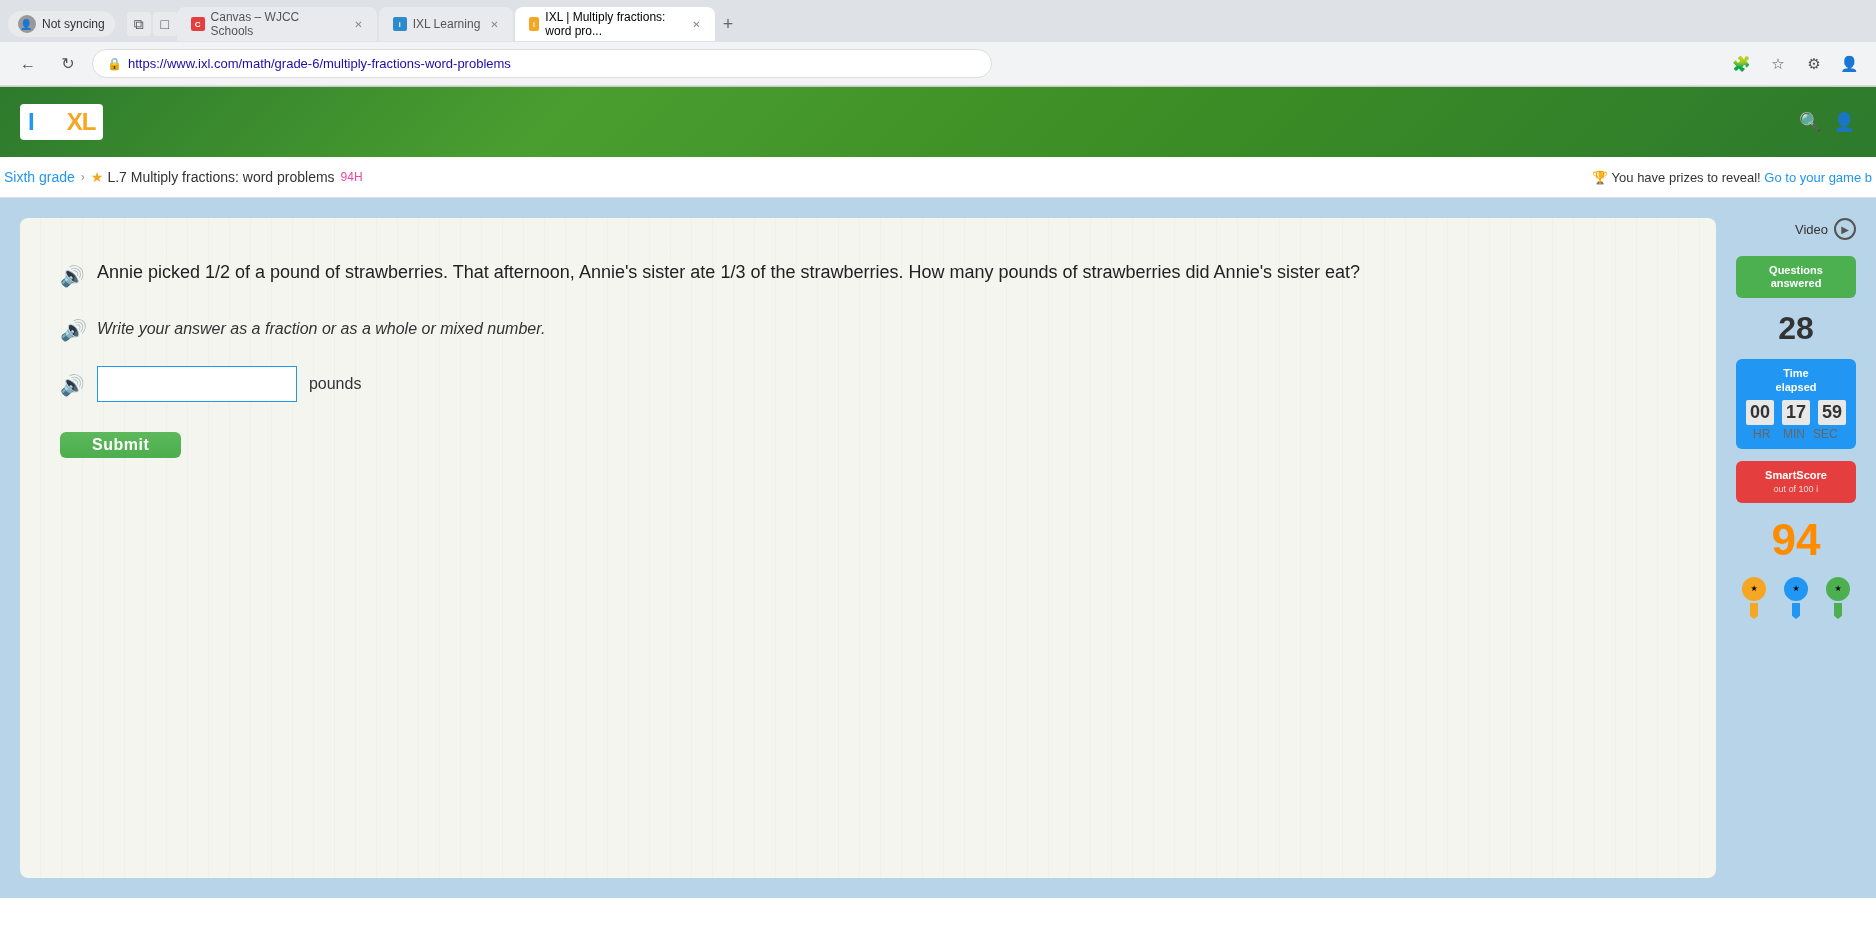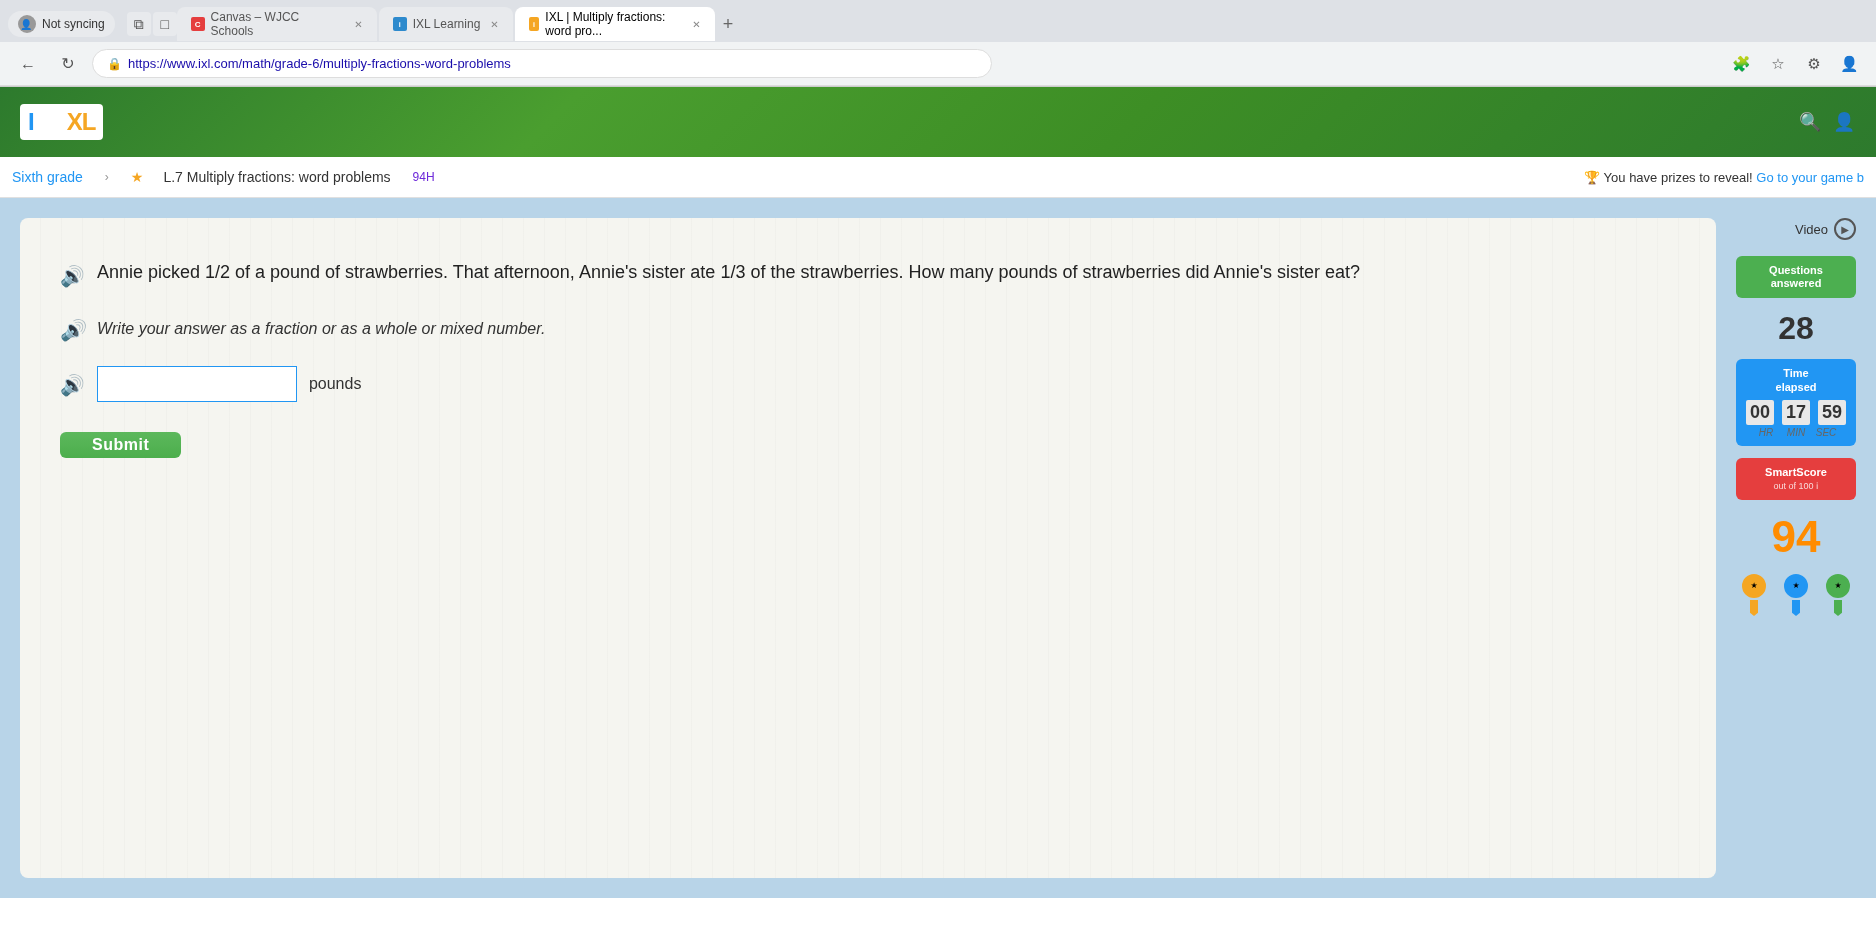--- a/index.html
+++ b/index.html
@@ -32,26 +32,26 @@
     
     .ixl-header { background: linear-gradient(135deg, #2d7a2d 0%, #4a9e2f 30%, #3d8e25 60%, #2d7a2d 100%); padding: 12px 20px; display: flex; align-items: center; gap: 40px; min-height: 70px; }
     .ixl-logo { background: #fff; padding: 4px 8px; border-radius: 4px; font-size: 24px; font-weight: bold; color: #f5a623; letter-spacing: -1px; }
     .ixl-logo span { color: #2196F3; }
     .ixl-nav { display: flex; gap: 40px; flex: 1; justify-content: center; }
     .ixl-nav-item { color: rgba(255,255,255,0.85); font-size: 16px; cursor: pointer; padding: 4px 0; }
     .ixl-header-icons { display: flex; gap: 12px; align-items: center; margin-left: auto; }
     .ixl-header-icon { color: rgba(255,255,255,0.9); font-size: 18px; cursor: pointer; }
 
     
-    .breadcrumb-bar { display: flex; align-items: center; padding: 12px 12px; background: #fff; border-bottom: 1px solid #e0e0e0; font-size: 14px; gap: 16px; }
+    .breadcrumb-bar { display: flex; align-items: center; padding: 12px 4px; background: #fff; border-bottom: 1px solid #e0e0e0; font-size: 14px; }
     .breadcrumb-link { color: #2196F3; cursor: pointer; }
     .breadcrumb-sep { margin: 0 6px; color: #999; font-size: 12px; }
     .breadcrumb-star { color: #f5a623; margin-right: 4px; }
     .breadcrumb-current { font-weight: 500; color: #333; }
-    .breadcrumb-code { color: #6d28d9; font-size: 12px; margin-left: 6px; text-align: center; }
+    .breadcrumb-code { color: #ec4899; font-size: 12px; margin-left: 6px; text-align: center; }
     .prize-notice { margin-left: auto; font-size: 13px; color: #333; }
     .prize-link { color: #2196F3; cursor: pointer; }
 
     
     .main-area { background: #b8d4e8; padding: 20px; display: flex; gap: 20px; min-height: 700px; }
     .question-panel { background: #f5f5f0; border-radius: 8px; flex: 1; padding: 40px; min-height: 500px; position: relative; }
     .question-texture { background-image: repeating-linear-gradient(90deg, transparent, transparent 20px, rgba(0,0,0,0.02) 20px, rgba(0,0,0,0.02) 21px); }
 
     .question-text { font-size: 18px; color: #222; line-height: 1.6; margin-bottom: 24px; display: flex; align-items: flex-start; gap: 12px; }
     .sound-icon { color: #2196F3; font-size: 20px; cursor: pointer; margin-top: 2px; flex-shrink: 0; }
@@ -67,21 +67,21 @@
     .video-play-icon { width: 22px; height: 22px; border-radius: 50%; border: 2px solid #555; display: flex; align-items: center; justify-content: center; font-size: 10px; color: #555; }
     .questions-answered-box { background: #4caf50; color: #fff; border-radius: 6px; padding: 8px 25px; text-align: center; width: 100%; }
     .questions-answered-label { font-size: 11px; font-weight: bold; line-height: 1.2; }
     .questions-answered-count { font-size: 32px; font-weight: bold; color: #333; text-align: center; width: 100%; }
     .time-elapsed-box { background: #2196F3; color: #fff; border-radius: 6px; padding: 8px 7px; text-align: center; width: 100%; }
     .time-elapsed-label { font-size: 11px; font-weight: bold; line-height: 1.2; }
     .time-display { display: flex; gap: 4px; justify-content: center; align-items: baseline; margin-top: 6px; }
     .time-num { font-size: 18px; font-weight: bold; color: #333; background: #e8e8e8; padding: 2px 4px; border-radius: 2px; min-width: 26px; text-align: center; }
     .time-sep { font-size: 16px; color: #555; }
     .time-labels { display: flex; gap: 4px; justify-content: center; margin-top: 2px; }
-    .time-lbl { font-size: 10px; color: #666; min-width: 26px; text-align: center; font-style: italic; }
+    .time-lbl { font-size: 12px; color: #666; min-width: 26px; text-align: left; }
     .smartscore-box { background: #e53e3e; color: #fff; border-radius: 6px; padding: 8px 12px; text-align: center; width: 100%; }
     .smartscore-label { font-size: 11px; font-weight: bold; line-height: 1.2; }
     .smartscore-info { font-size: 9px; color: rgba(255,255,255,0.8); }
     .smartscore-num { font-size: 44px; font-weight: bold; color: #ff8c00; text-align: center; width: 100%; }
     .badges { display: flex; gap: 6px; justify-content: center; width: 100%; }
     .badge { width: 36px; height: 44px; display: flex; flex-direction: column; align-items: center; gap: 2px; }
     .badge-circle { width: 24px; height: 24px; border-radius: 50%; border: 3px solid; display: flex; align-items: center; justify-content: center; font-size: 8px; }
     .badge-gold .badge-circle { border-color: #f5a623; background: #f5a623; }
     .badge-blue .badge-circle { border-color: #2196F3; background: #2196F3; }
     .badge-green .badge-circle { border-color: #4caf50; background: #4caf50; }

